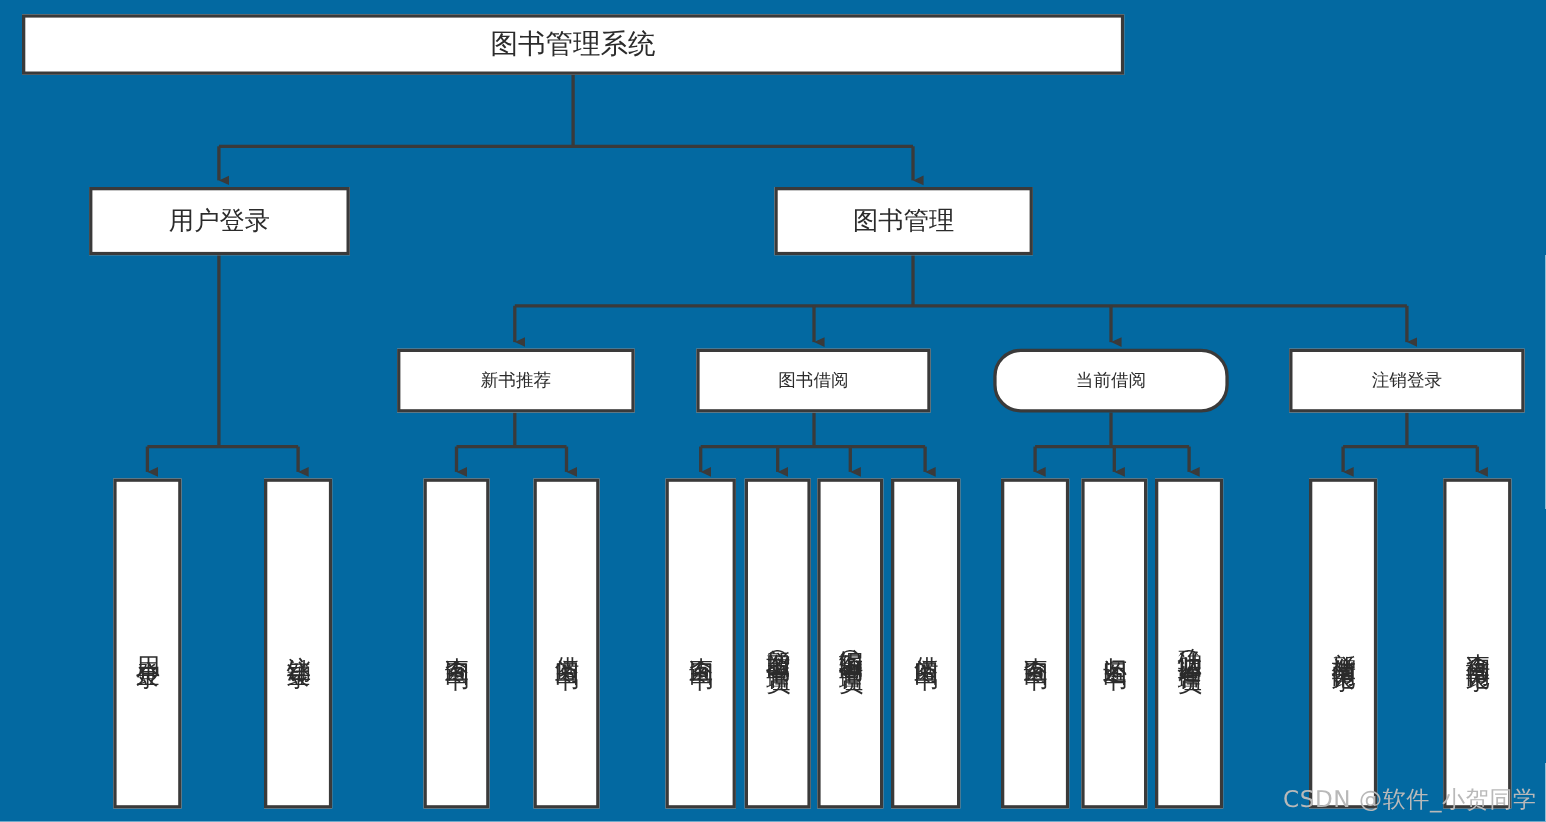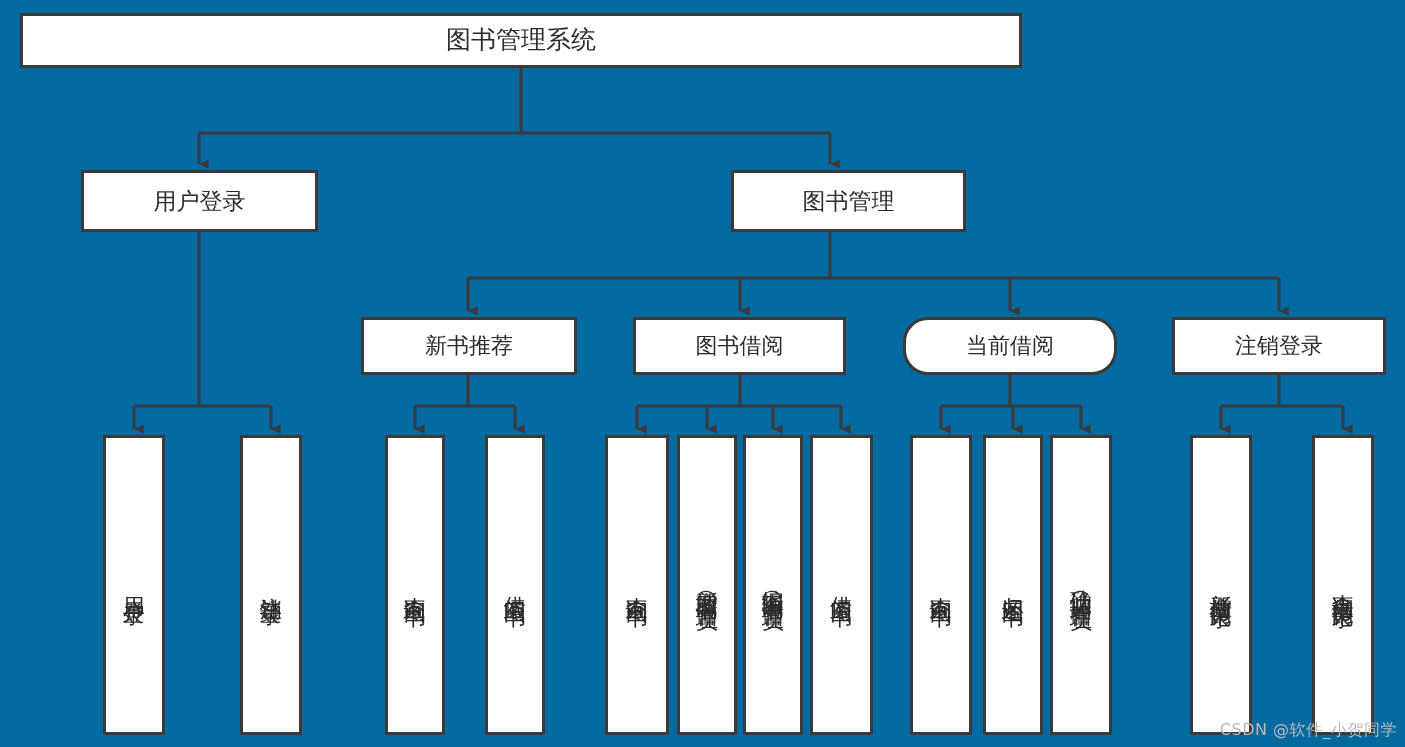--- a/index.html
+++ b/index.html
@@ -39,40 +39,40 @@
     line-height: 1.15;
     z-index: 2;
   }
   .node.root {
     font-size: 25px;
   }
   .node.level2 {
     font-size: 23px;
   }
   .node.level3 {
-    font-size: 22px;
+    font-size: 16px;
   }
   .node.leaf {
     font-size: 22px;
     align-items: center;
     justify-content: center;
     padding: 4px 0;
   }
   .leaf .vtext {
     writing-mode: vertical-rl;
     text-orientation: upright;
     letter-spacing: 3px;
     white-space: nowrap;
     display: block;
   }
   .watermark {
     position: absolute;
     right: 8px;
     bottom: 6px;
-    font-size: 16px;
+    font-size: 21px;
     color: #b9b9b9;
     letter-spacing: 0.5px;
     z-index: 5;
     white-space: nowrap;
   }
 </style>
 </head>
 <body>
 
 <div id="canvas">
@@ -127,21 +127,21 @@
     </g>
   </svg>
 
   <div class="node root" style="left: 20px; top: 13px; width: 1002px; height: 55px;">
     <span>图书管理系统</span>
   </div>
 
   <div class="node level2" style="left: 81px; top: 170px; width: 237px; height: 62px;">
     <span>用户登录</span>
   </div>
-  <div class="node level2" style="left: 731px; top: 170px; width: 235px; height: 62px; text-align: center;">
+  <div class="node level2" style="left: 704px; top: 170px; width: 235px; height: 62px; text-align: center;">
     <span>图书管理</span>
   </div>
 
   <div class="node level3" style="left: 361px; top: 317px; width: 216px; height: 58px;">
     <span>新书推荐</span>
   </div>
   <div class="node level3" style="left: 633px; top: 317px; width: 213px; height: 58px; text-align: center;">
     <span>图书借阅</span>
   </div>
   <div class="node level3" style="left: 903px; top: 317px; width: 214px; height: 58px; border-radius: 25px;">

